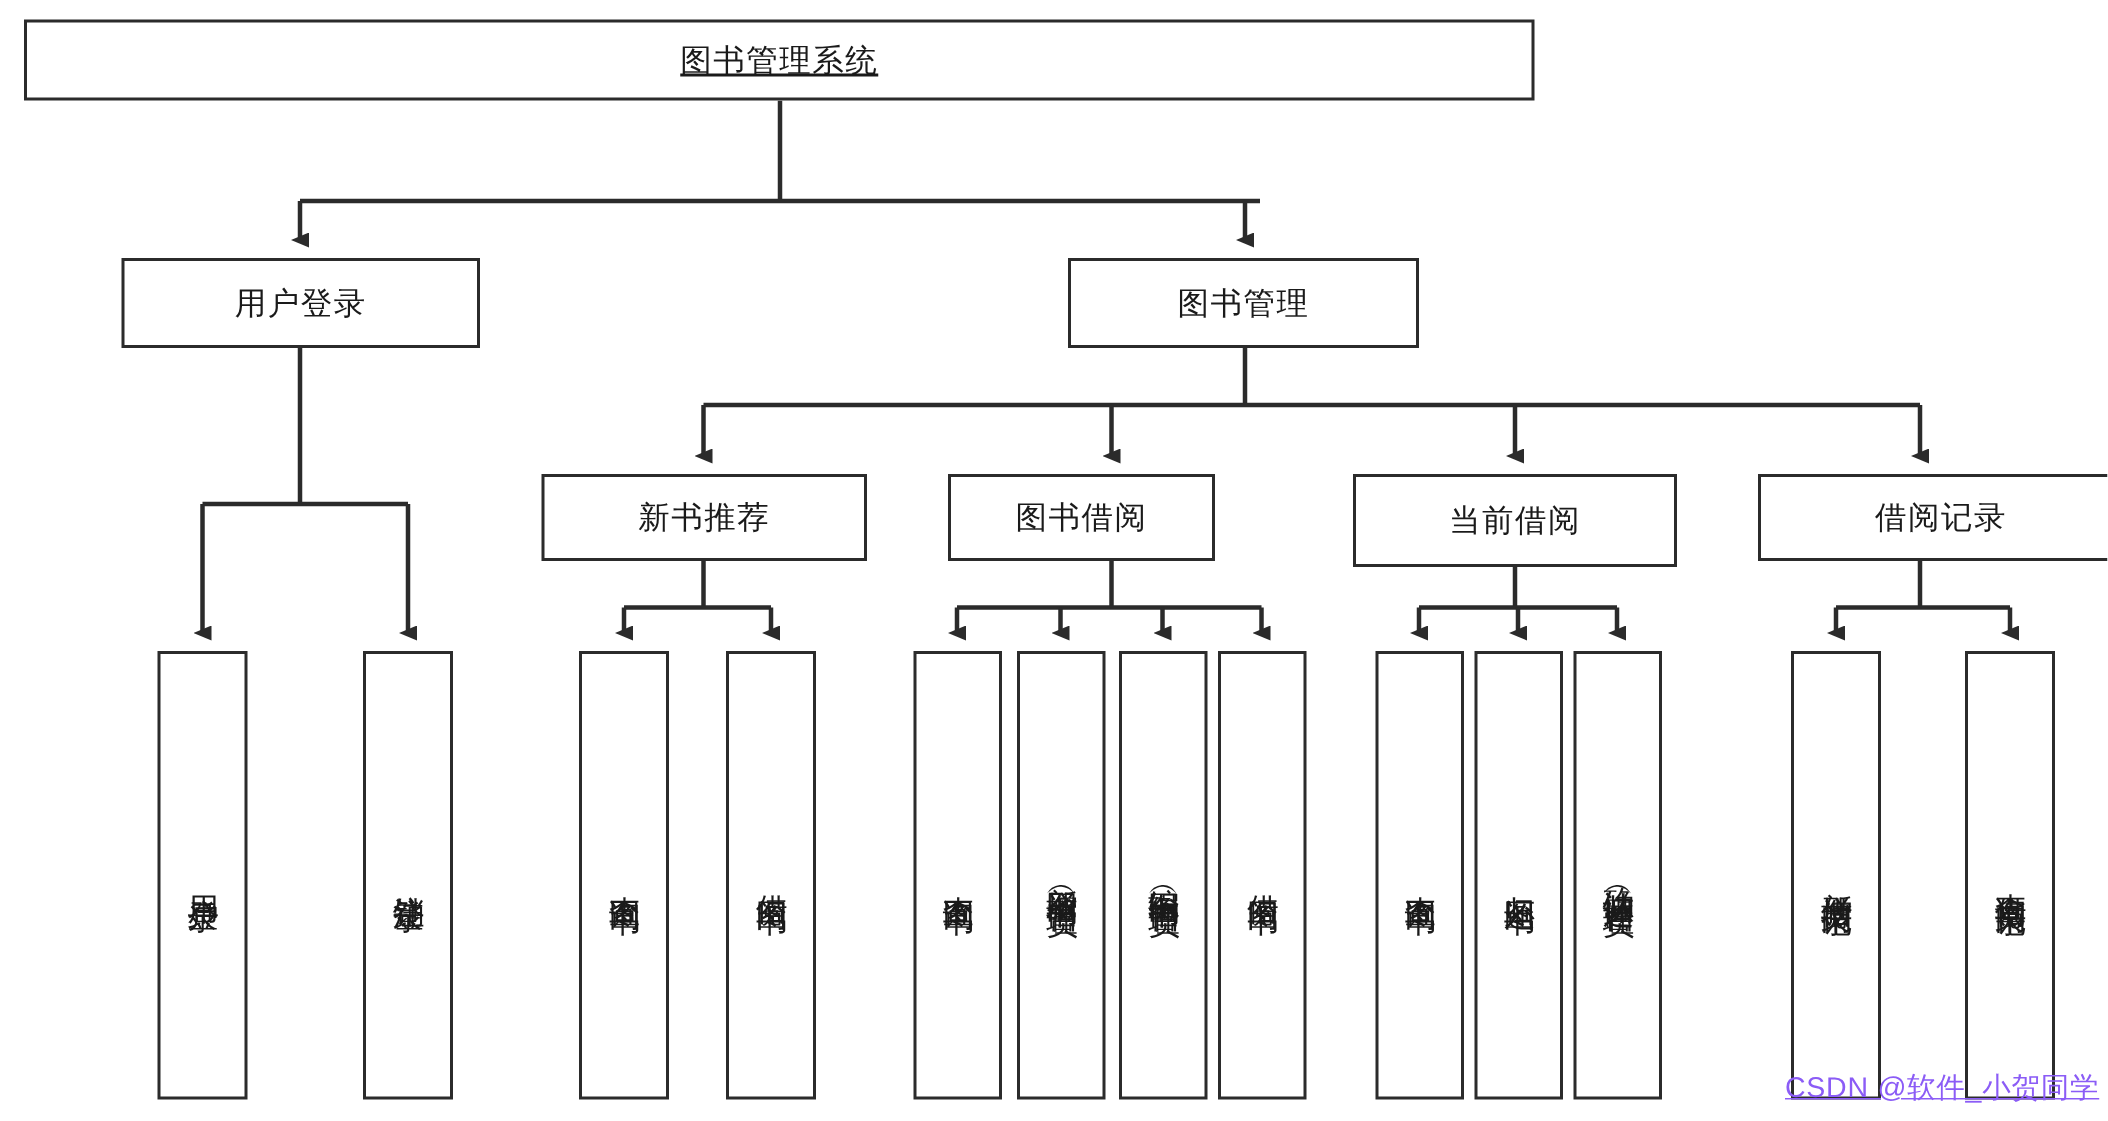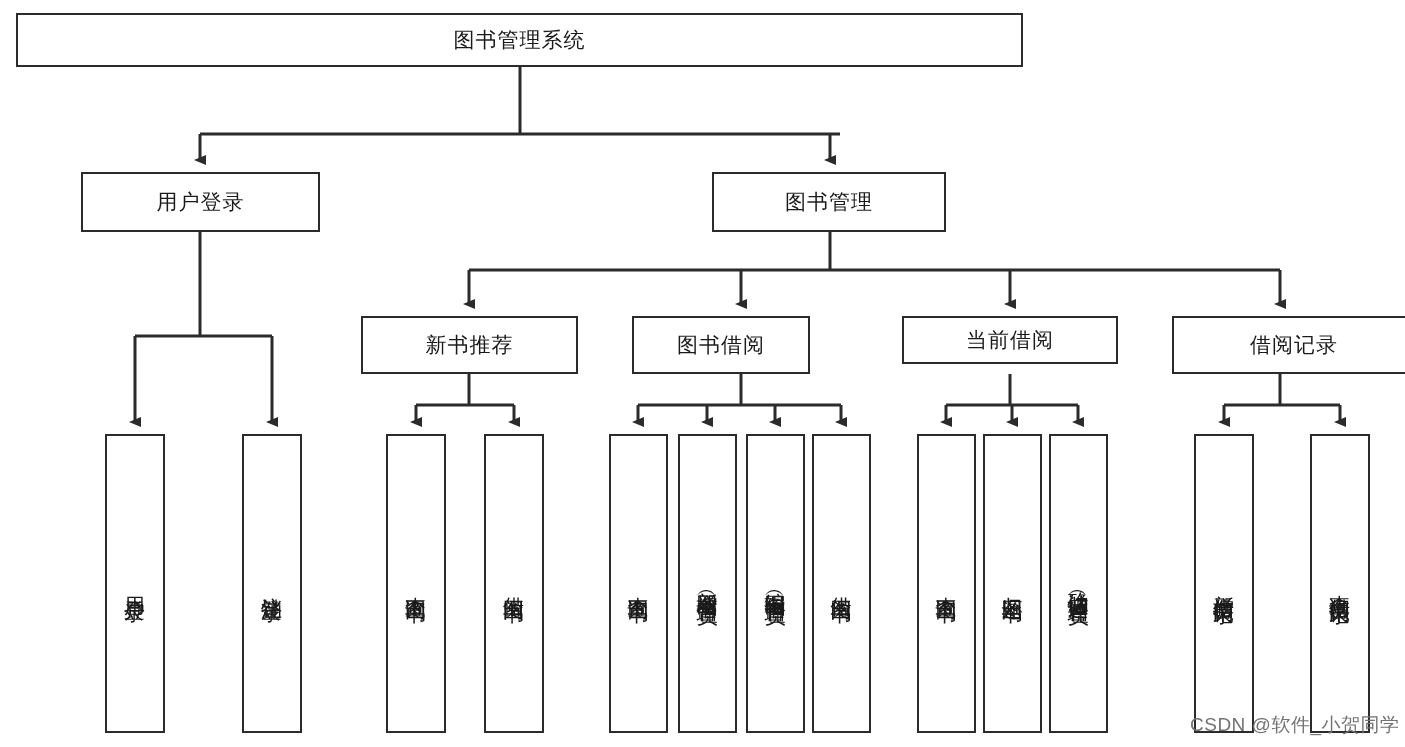--- a/index.html
+++ b/index.html
@@ -53,23 +53,24 @@
   .node.v > span {
     writing-mode: vertical-rl;
     text-orientation: upright;
     display: inline-block;
   }
   .watermark {
     position: absolute;
     left: 1190px;
     top: 712px;
     font-size: 19px;
-    color: #737373;
+    color: #8b5cf6;
     letter-spacing: 0.5px;
     white-space: nowrap;
+    text-decoration: underline;
   }
 </style>
 </head>
 <body>
 
 <div id="canvas">
 
   <svg class="wires" viewBox="0 0 1405 747">
     <defs>
       <marker id="arrow" markerWidth="12" markerHeight="12" refX="5" refY="6" orient="auto" markerUnits="userSpaceOnUse">
@@ -113,38 +114,38 @@
       <path d="M1012,405 L1012,422" marker-end="url(#arrow)"></path>
       <path d="M1078,405 L1078,422" marker-end="url(#arrow)"></path>
 
       <path d="M1280,374 L1280,405"></path>
       <path d="M1224,405 L1340,405"></path>
       <path d="M1224,405 L1224,422" marker-end="url(#arrow)"></path>
       <path d="M1340,405 L1340,422" marker-end="url(#arrow)"></path>
     </g>
   </svg>
 
-  <div class="node h" style="left:16px; top:13px; width:1007px; height:54px;">
+  <div class="node h" style="left:16px; top:13px; width:1007px; height:54px;text-decoration:underline;">
     <span>图书管理系统</span>
   </div>
 
   <div class="node h" style="left:81px; top:172px; width:239px; height:60px;">
     <span>用户登录</span>
   </div>
   <div class="node h" style="left:712px; top:172px; width:234px; height:60px;">
     <span>图书管理</span>
   </div>
 
   <div class="node h" style="left:361px; top:316px; width:217px; height:58px;">
     <span>新书推荐</span>
   </div>
   <div class="node h" style="left:632px; top:316px; width:178px; height:58px;">
     <span>图书借阅</span>
   </div>
-  <div class="node h" style="left:902px; top:316px; width:216px; height:48px;">
+  <div class="node h" style="left:902px; top:316px; width:216px; height:62px;">
     <span>当前借阅</span>
   </div>
   <div class="node h" style="left:1172px; top:316px; width:244px; height:58px;">
     <span>借阅记录</span>
   </div>
 
   <div class="node v" style="left:105px; top:434px; width:60px; height:299px;">
     <span>用户登录</span>
   </div>
   <div class="node v" style="left:242px; top:434px; width:60px; height:299px;">

